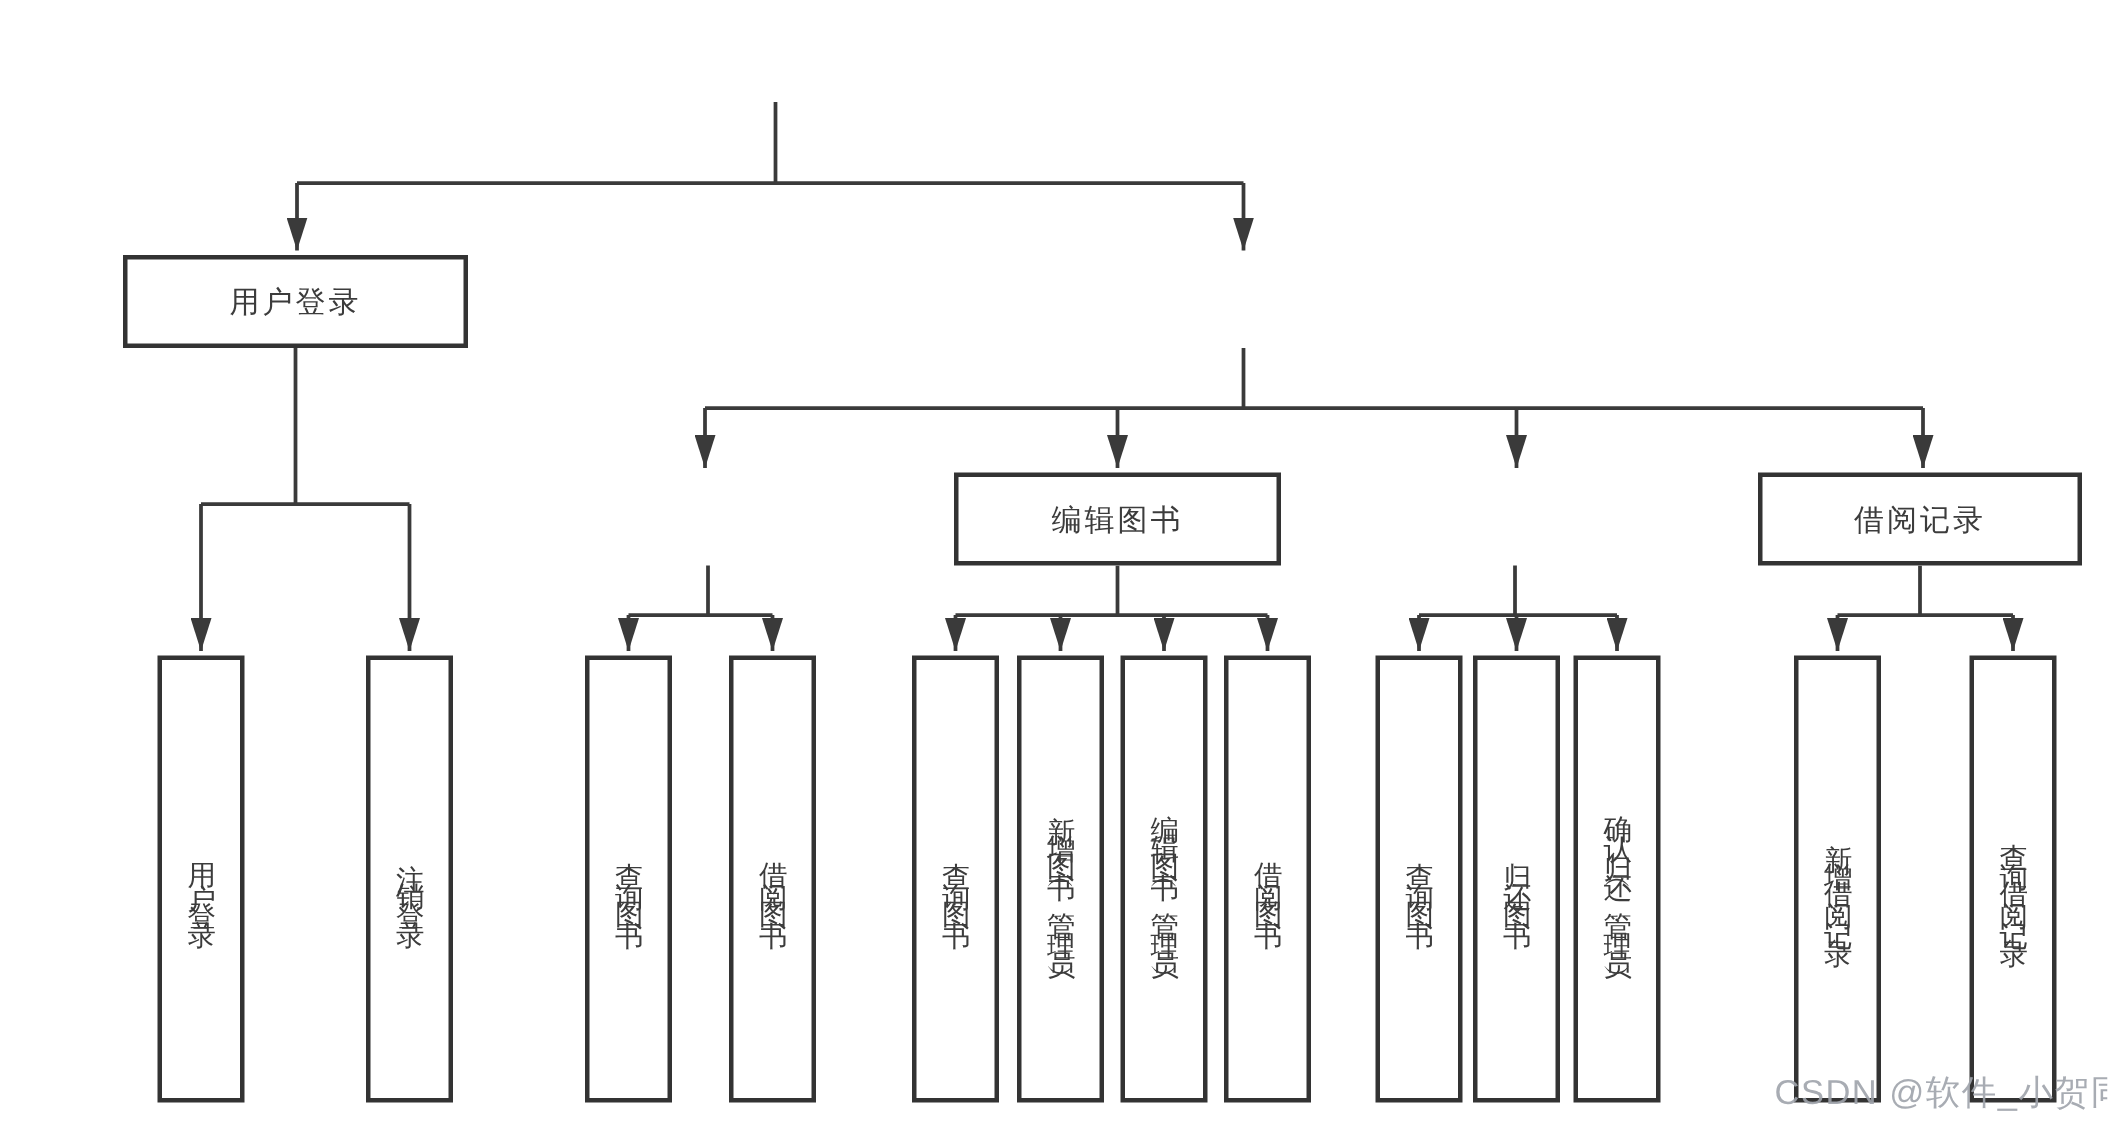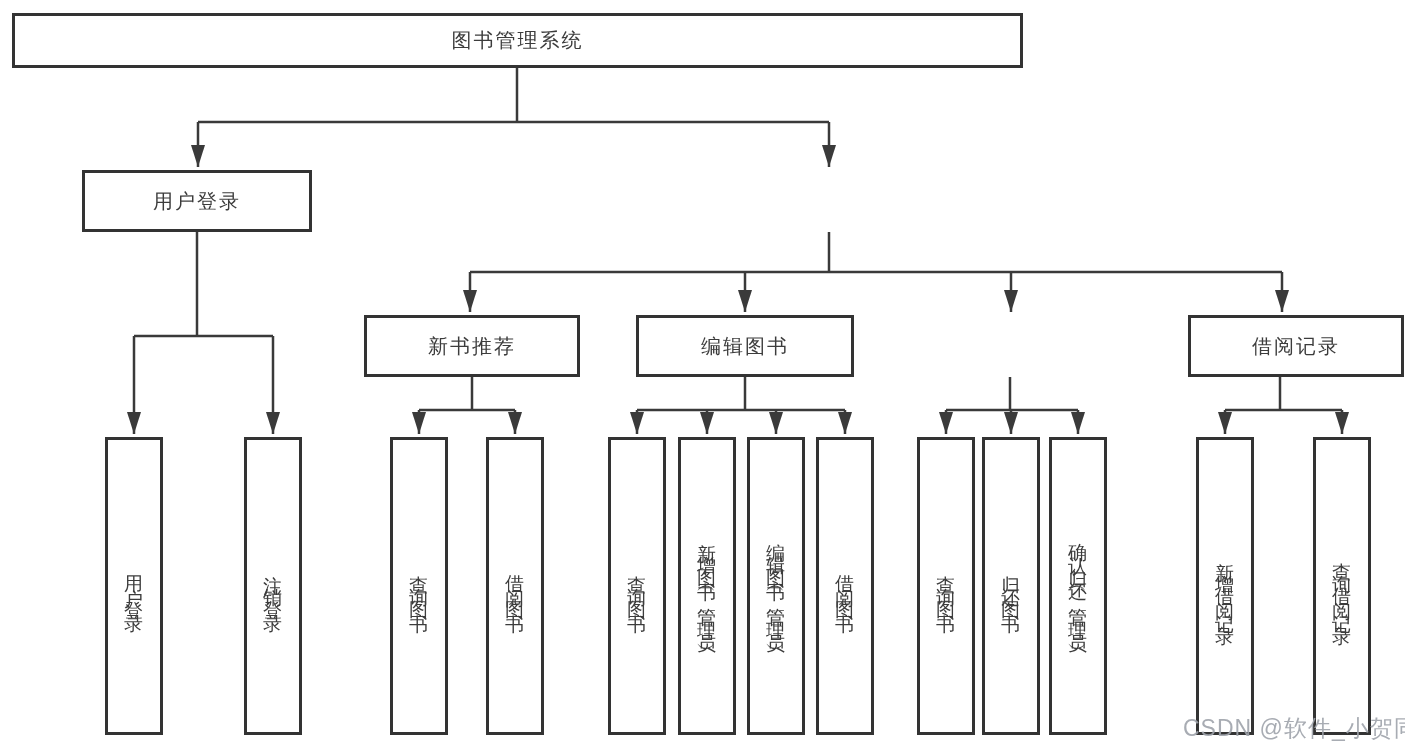--- a/index.html
+++ b/index.html
@@ -96,35 +96,29 @@
       <path d="M1011,410 V434" marker-end="url(#ah)"></path>
       <path d="M1078,410 V434" marker-end="url(#ah)"></path>
 
       <path d="M1280,377 V410"></path>
       <path d="M1225,410 H1342"></path>
       <path d="M1225,410 V434" marker-end="url(#ah)"></path>
       <path d="M1342,410 V434" marker-end="url(#ah)"></path>
     </g>
   </svg>
 
-  <div class="box hbox" style="left:12px; top:13px; width:1011px; height:55px;">
-    <span class="lbl">图书管理系统</span>
-  </div>
 
   <div class="box hbox" style="left:82px; top:170px; width:230px; height:62px;">
     <span class="lbl">用户登录</span>
   </div>
 
-  <div class="box hbox" style="left:364px; top:315px; width:216px; height:62px;">
-    <span class="lbl">新书推荐</span>
-  </div>
   <div class="box hbox" style="left:636px; top:315px; width:218px; height:62px;">
     <span class="lbl">编辑图书</span>
   </div>
-  <div class="box hbox" style="left:1172px; top:315px; width:216px; height:62px;margin-left:16px;">
+  <div class="box hbox" style="left:1172px; top:315px; width:216px; height:62px;">
     <span class="lbl">借阅记录</span>
   </div>
 
   <div class="box vbox" style="left:105px; top:437px; width:58px; height:298px;">
     <span class="lbl">用户登录</span>
   </div>
   <div class="box vbox" style="left:244px; top:437px; width:58px; height:298px;">
     <span class="lbl">注销登录</span>
   </div>
 

